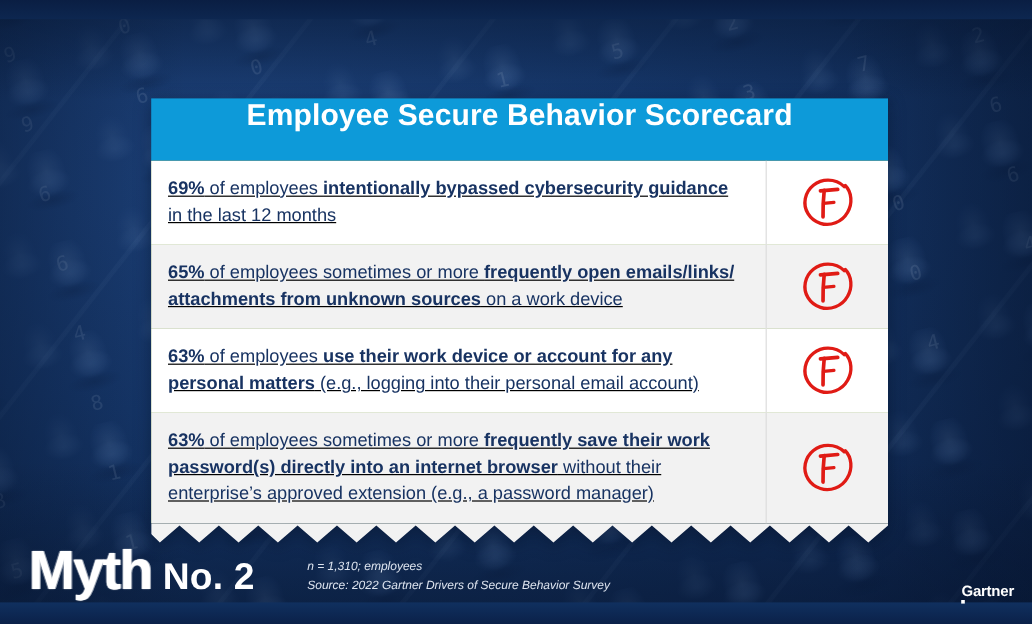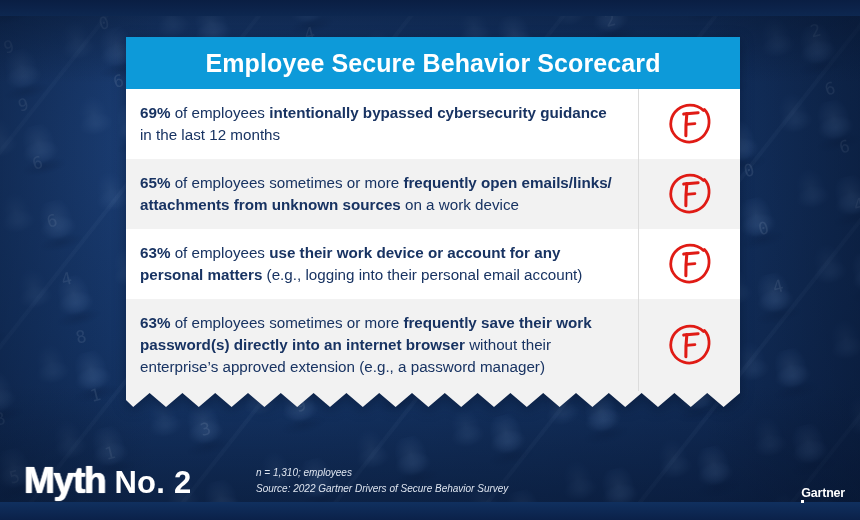--- a/index.html
+++ b/index.html
@@ -75,27 +75,27 @@
     background:linear-gradient(180deg,#10305f 0%,#0b2149 100%);
   }
 
   
   .card{
     position:absolute;left:126px;top:37px;width:614px;
     filter:drop-shadow(0 3px 7px rgba(3,14,35,.45));
   }
   .card-head{
     background:#0d9ad9;height:52px;
-    display:flex;align-items:center;justify-content:center;
+    display:flex;align-items:flex-start;justify-content:center;margin-top:45px;
   }
   .card-title{
     color:#ffffff;font-size:25px;font-weight:bold;letter-spacing:.1px;
     white-space:nowrap;
   }
-  .card-body{background:#4d7c0f;}
+  .card-body{background:#4d7c0f;text-decoration:underline;}
 
   .row{
     display:flex;align-items:stretch;position:relative;
   }
   .row.alt{background:#f2f2f2;}
   .row.plain{background:#ffffff;}
   .row-text{
     flex:1 1 auto;padding:13px 18px 13px 14px;
     color:#183362;font-size:15.2px;line-height:1.45;
     display:flex;align-items:center;
@@ -115,21 +115,21 @@
     height:17px;width:614px;display:block;
   }
 
   
   .footer{position:absolute;left:0;right:0;bottom:0;height:78px;}
   .myth{
     position:absolute;left:24px;bottom:18px;
     display:flex;align-items:baseline;white-space:nowrap;
   }
   .myth-word{
-    color:#ffffff;font-size:37px;font-weight:bold;letter-spacing:-1.2px;
+    color:#ffffff;font-size:46px;font-weight:bold;letter-spacing:-1.2px;
     text-shadow:0 0 1px rgba(255,255,255,.9),1px 0 0 rgba(255,255,255,.55),-1px 0 0 rgba(255,255,255,.35);
   }
   .myth-no{
     color:#ffffff;font-size:31px;font-weight:bold;margin-left:9px;letter-spacing:.2px;
   }
   .notes{
     position:absolute;left:256px;bottom:24px;
     color:#e6ecf6;font-size:10px;line-height:1.55;opacity:.96;
   }
   .notes div{white-space:nowrap;font-style:italic;}

